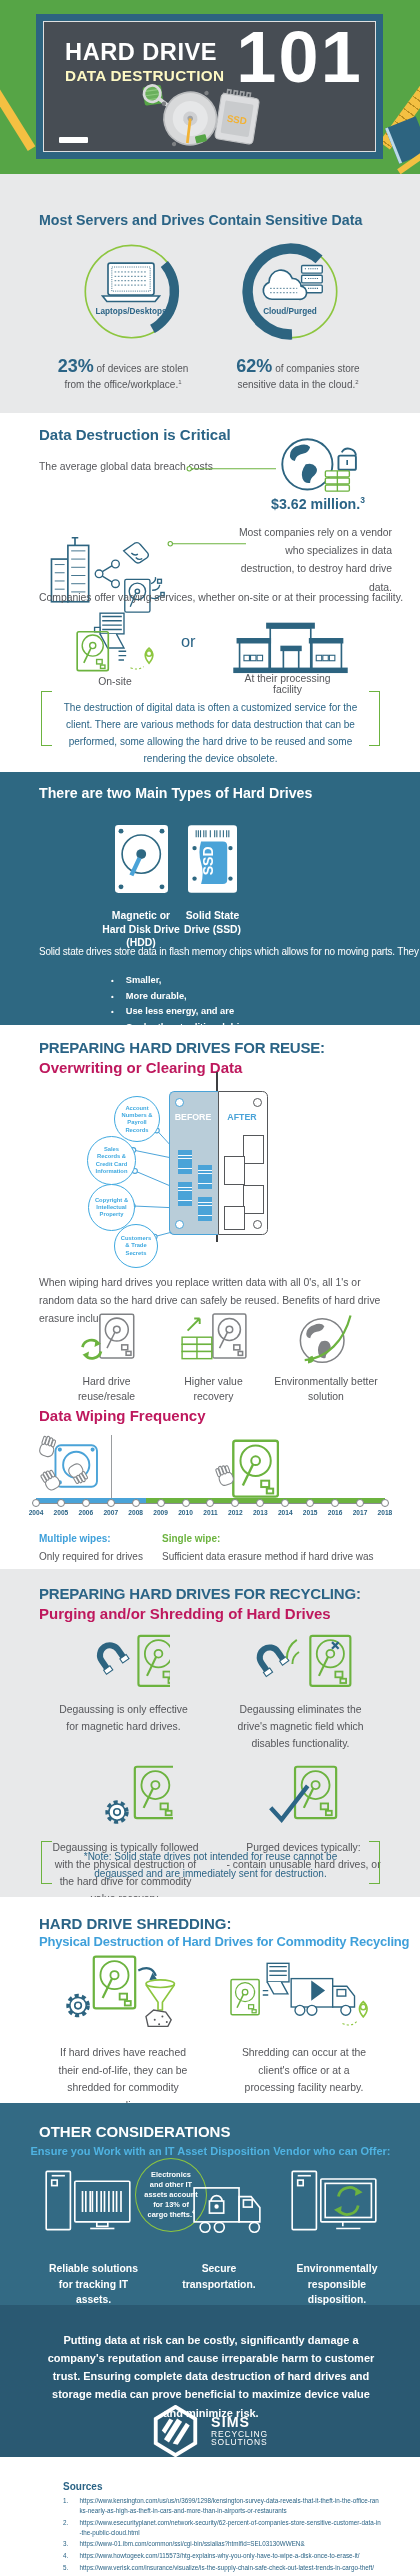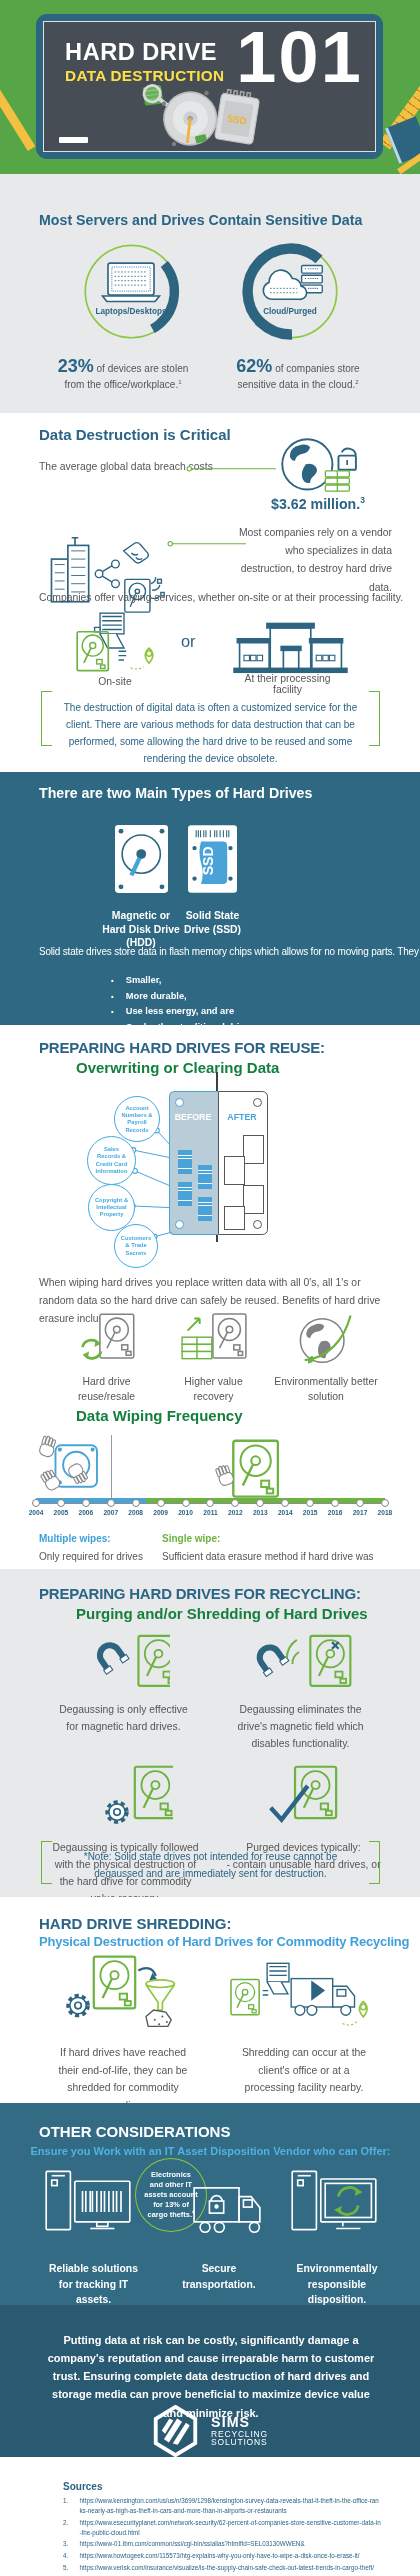--- a/index.html
+++ b/index.html
@@ -3,41 +3,41 @@
 <meta charset="utf-8">
 <style>
   html,body{margin:0;padding:0;background:#fff;}
   .page{position:relative;width:421px;height:2576px;overflow:hidden;
         font-family:"Liberation Sans",sans-serif;color:#55565a;}
   section{position:absolute;left:0;width:421px;overflow:hidden;}
 
   
   .sec-header{top:0;height:174px;background:#56a546;}
   .board{position:absolute;left:36px;top:14.2px;width:347px;height:145px;
-         background:#2d6480;border-radius:11px;}
+         background:#2d6480;border-radius:0;}
   .board-inner{position:absolute;left:7.1px;top:7.1px;right:7.1px;bottom:7.1px;
          background:#474d54;border:1.1px solid #dfe0e1;}
   .board-t1{position:absolute;left:21px;top:16.4px;color:#fff;font-size:23.6px;font-weight:bold;letter-spacing:0.5px;}
-  .board-t2{position:absolute;left:21px;top:45px;color:#fde047;font-size:15.3px;font-weight:bold;letter-spacing:0.3px;}
+  .board-t2{position:absolute;left:21px;top:45px;color:#fef9c3;font-size:15.3px;font-weight:bold;letter-spacing:0.3px;}
   .board-101{position:absolute;right:12px;top:-6.6px;color:#fff;font-size:72px;font-weight:bold;letter-spacing:2.2px;}
   .chalk{position:absolute;left:15.3px;bottom:7.7px;width:28.5px;height:6px;background:#fff;border-radius:1.1px;}
   .hdd-art{position:absolute;left:118px;bottom:2.2px;transform:rotate(-14deg);}
   .ssd-art{position:absolute;left:170px;bottom:5.5px;transform:rotate(9deg);}
   .mag-art{position:absolute;left:93px;bottom:38px;transform:rotate(-8deg);}
   .pencil-l{position:absolute;left:7.7px;top:82px;transform:rotate(-32deg);width:9.3px;height:72px;background:#f4c042;}
   .pencil-l:before{content:"";position:absolute;top:-14.2px;left:0;border-left:4.7px solid transparent;border-right:4.7px solid transparent;border-bottom:14.2px solid #e8b27d;}
   .ruler-r{position:absolute;right:4.4px;top:66px;transform:rotate(36deg);width:13px;height:88px;background:#f4c042;
            background-image:repeating-linear-gradient(to bottom,#b98c1e 0 1.1px,transparent 1.1px 7.7px);}
   .book-r{position:absolute;right:-3.3px;top:121px;transform:rotate(-22deg);width:30px;height:38px;background:#2d6480;border-left:3.3px solid #bcd9ea;}
   .pencil-r2{position:absolute;right:1.1px;top:137px;transform:rotate(55deg);width:5.5px;height:44px;background:#f4c042;}
   .pencil-r2:before{content:"";position:absolute;top:-7.7px;left:0;border-left:2.7px solid transparent;border-right:2.7px solid transparent;border-bottom:7.7px solid #55565a;}
 
   
   .h-blue{color:#2b6486;font-weight:bold;}
-  .h-light{color:#15803d;font-weight:bold;margin-left:37px;}
+  .h-light{color:#be185d;font-weight:bold;}
   .body-gray{color:#55565a;}
   sup{font-size:60%;}
 
   
   .sec-sensitive{top:174px;height:239px;background:#e8e9ea;}
   .sens-title{position:absolute;left:39px;top:38px;font-size:14.2px;}
   .circles{position:absolute;left:0;top:68px;width:421px;display:flex;justify-content:center;gap:60px;}
   .circ{position:relative;width:99px;height:99px;}
   .circ svg{position:absolute;left:0;top:0;}
   .circ-icon{position:absolute;left:16.4px;top:18.6px;}

